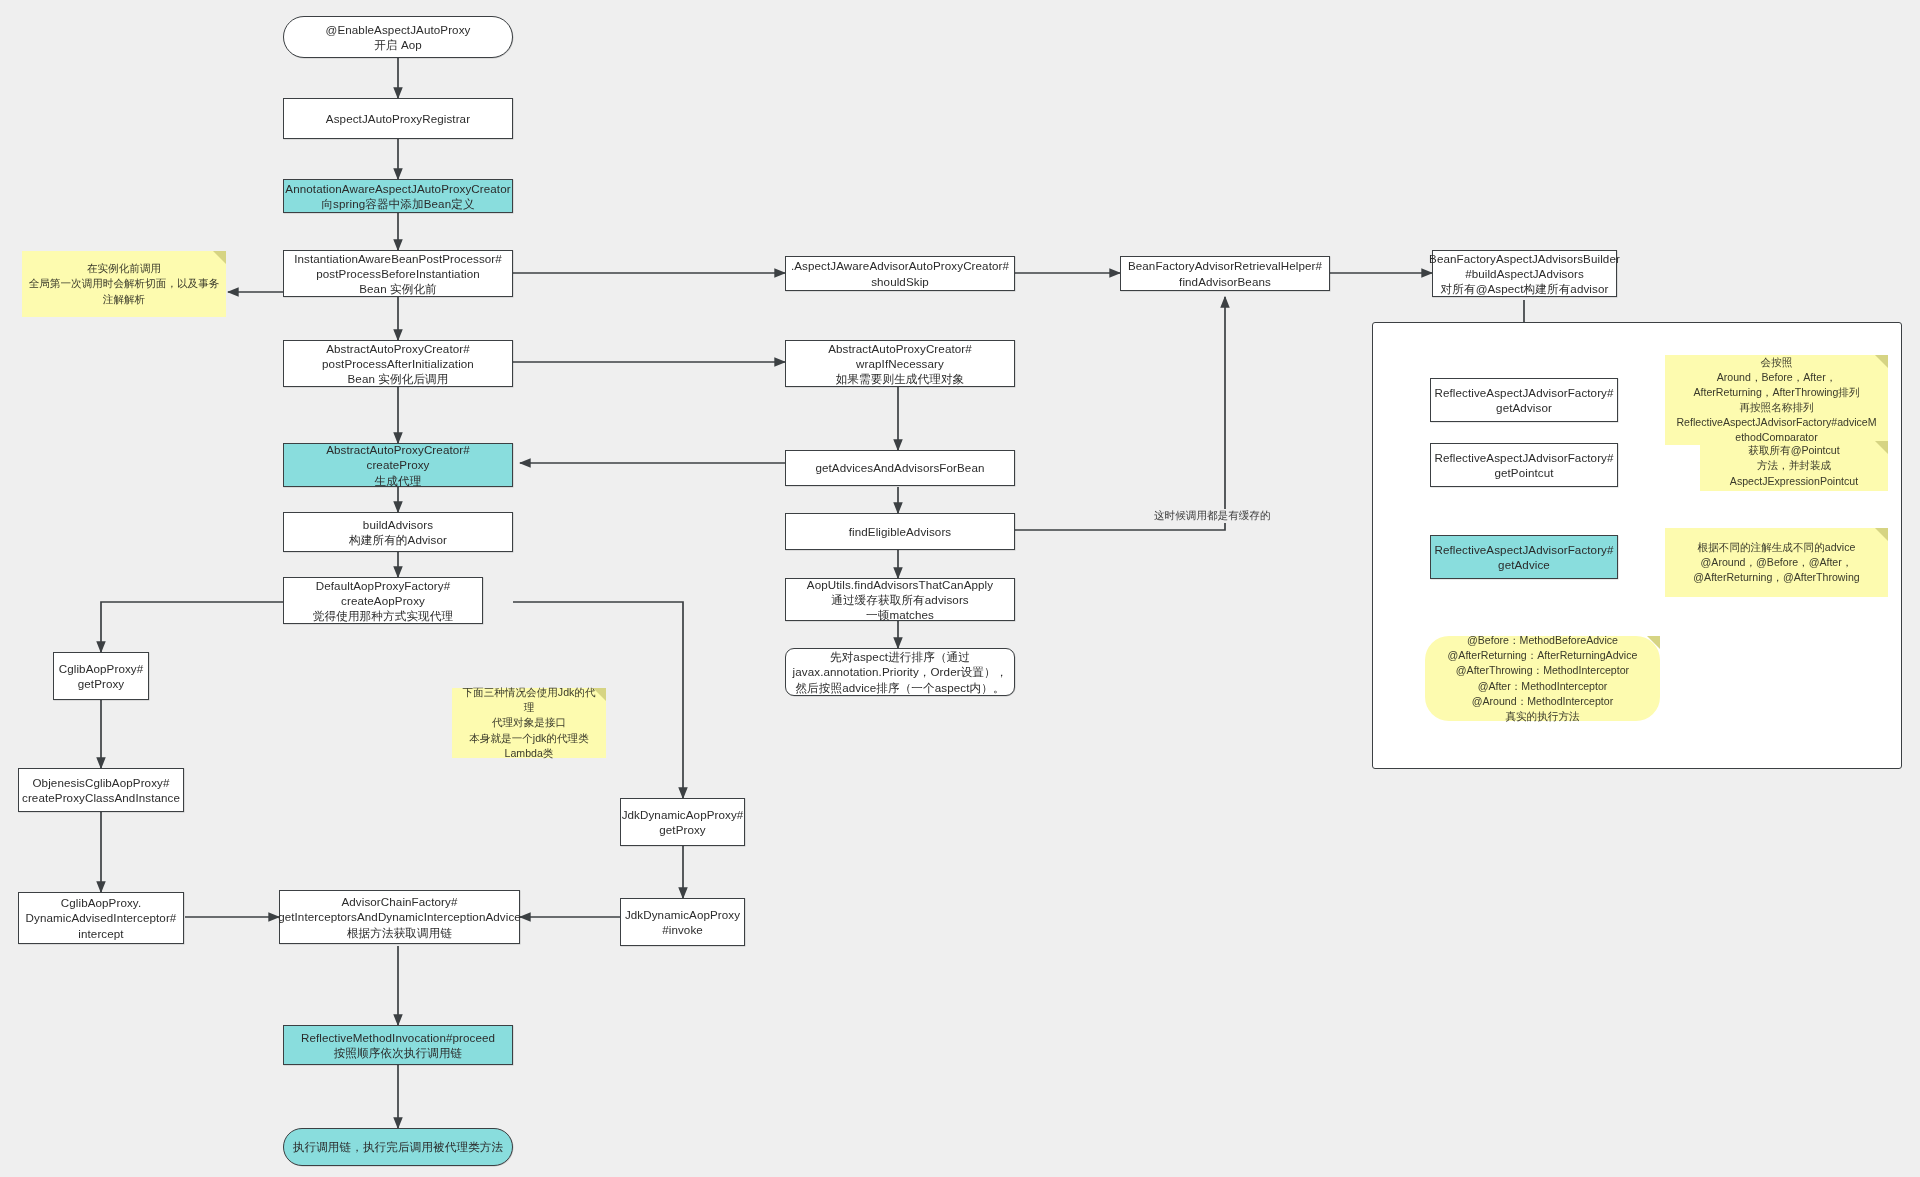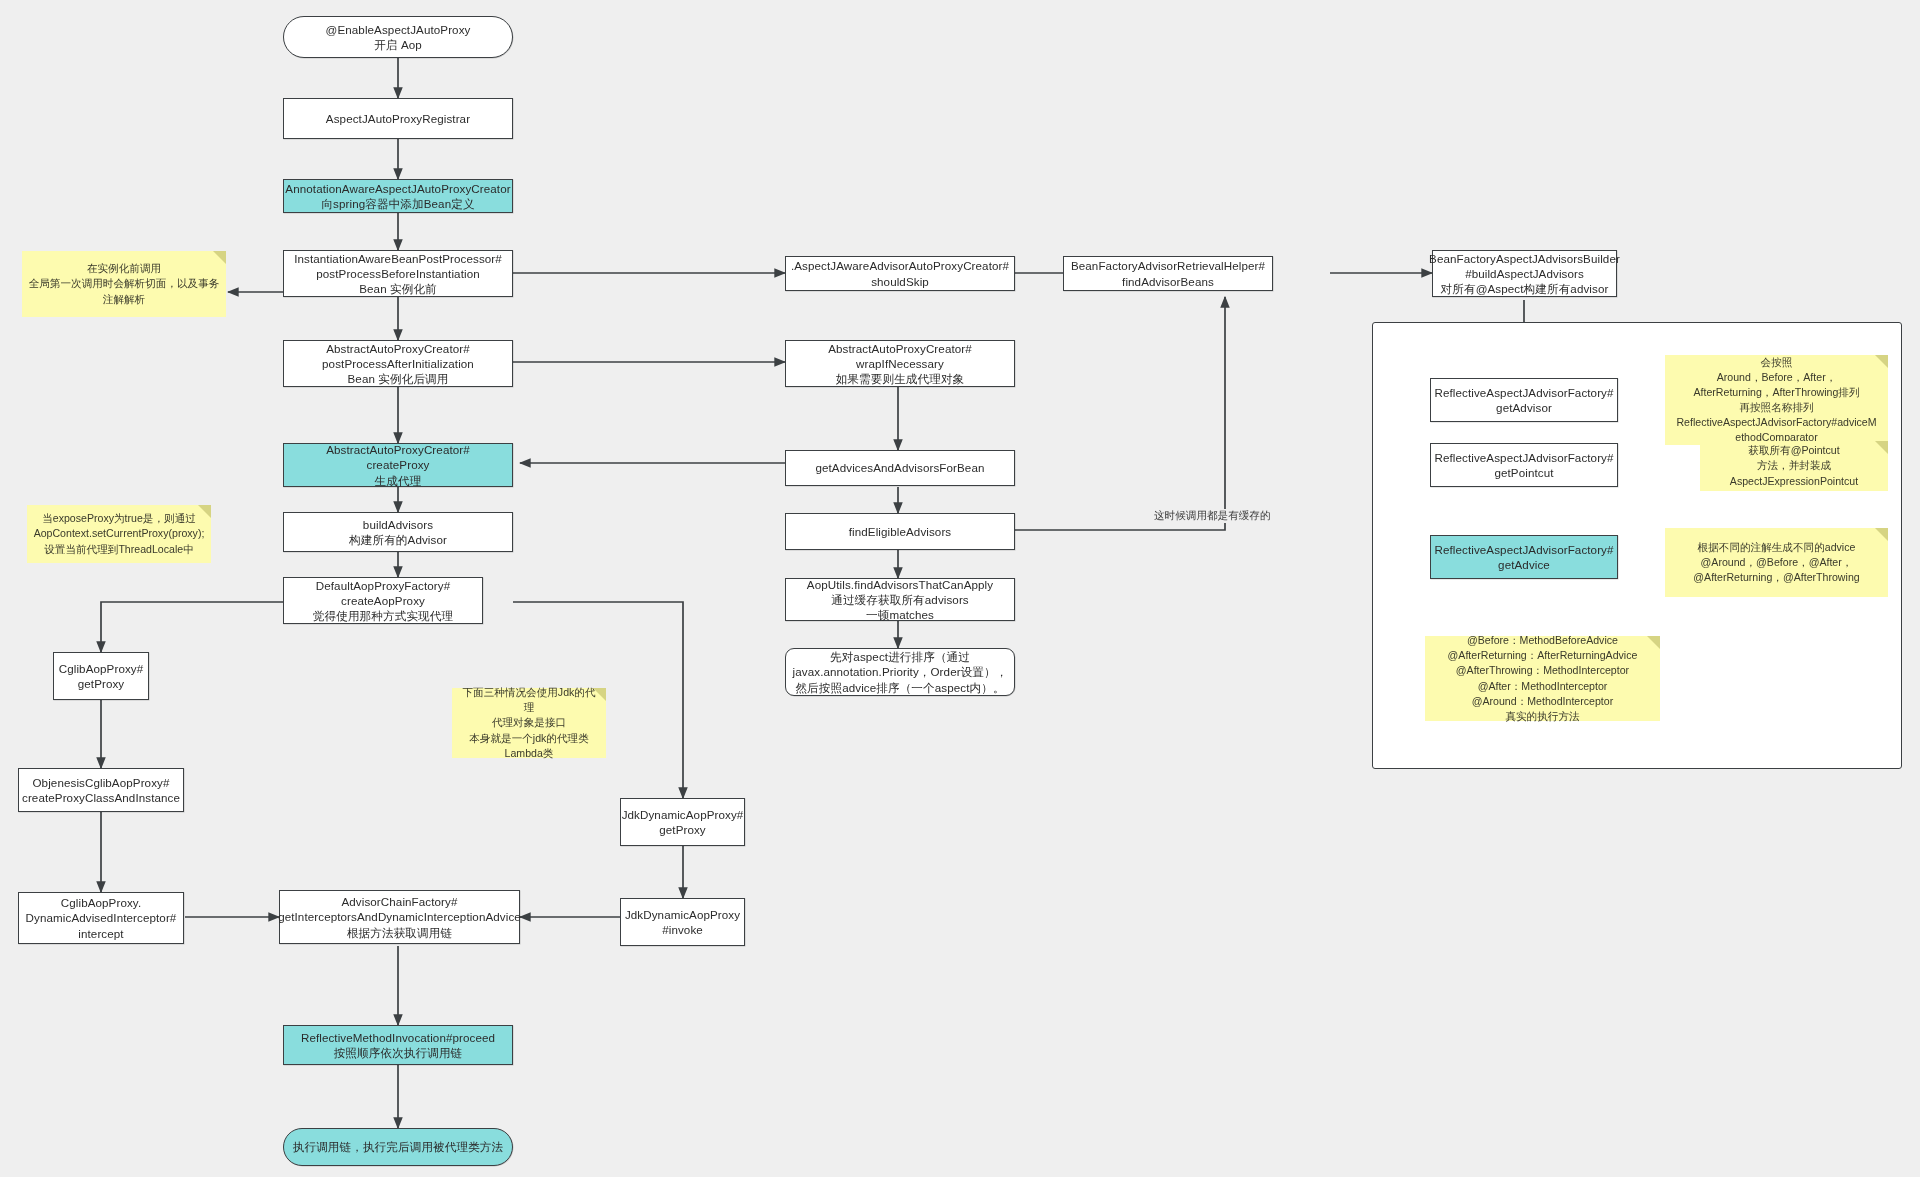--- a/index.html
+++ b/index.html
@@ -227,43 +227,40 @@
   <div class="node" style="left:785px; top:513px; width:230px; height:37px;">findEligibleAdvisors</div>
 
   <div class="node" style="left:785px; top:578px; width:230px; height:43px;">AopUtils.findAdvisorsThatCanApply
 通过缓存获取所有advisors
 一顿matches</div>
 
   <div class="node" style="left:785px; top:648px; width:230px; height:48px;border-radius:9px;">先对aspect进行排序（通过
 javax.annotation.Priority，Order设置），
 然后按照advice排序（一个aspect内）。</div>
 
-  <div class="node" style="left:1063px; top:256px; width:210px; height:35px;">BeanFactoryAdvisorRetrievalHelper#
+  <div class="node" style="left:1120px; top:256px; width:210px; height:35px;">BeanFactoryAdvisorRetrievalHelper#
 findAdvisorBeans</div>
 
   <div class="node" style="left:1432px; top:250px; width:185px; height:47px;">BeanFactoryAspectJAdvisorsBuilder
 #buildAspectJAdvisors
 对所有@Aspect构建所有advisor</div>
 
   <div class="node" style="left:1430px; top:378px; width:188px; height:44px;">ReflectiveAspectJAdvisorFactory#
 getAdvisor</div>
 
   <div class="node" style="left:1430px; top:443px; width:188px; height:44px;">ReflectiveAspectJAdvisorFactory#
 getPointcut</div>
 
   <div class="node teal" style="left:1430px; top:535px; width:188px; height:44px;">ReflectiveAspectJAdvisorFactory#
 getAdvice</div>
 
   <div class="note" style="left:22px; top:251px; width:204px; height:66px;">在实例化前调用
 全局第一次调用时会解析切面，以及事务
 注解解析</div>
 
-  <div class="note" style="left:27px; top:505px; width:184px; height:58px;">当exposeProxy为true是，则通过
-AopContext.setCurrentProxy(proxy);
-设置当前代理到ThreadLocale中</div>
 
   <div class="note" style="left:452px; top:688px; width:154px; height:70px;">下面三种情况会使用Jdk的代理
 代理对象是接口
 本身就是一个jdk的代理类
 Lambda类</div>
 
   <div class="note" style="left:1665px; top:355px; width:223px; height:90px;">会按照
 Around，Before，After，
 AfterReturning，AfterThrowing排列
 再按照名称排列
@@ -271,20 +268,20 @@
 ethodComparator</div>
 
   <div class="note" style="left:1700px; top:441px; width:188px; height:50px;">获取所有@Pointcut
 方法，并封装成
 AspectJExpressionPointcut</div>
 
   <div class="note" style="left:1665px; top:528px; width:223px; height:69px;">根据不同的注解生成不同的advice
 @Around，@Before，@After，
 @AfterReturning，@AfterThrowing</div>
 
-  <div class="note" style="left:1425px; top:636px; width:235px; height:85px;">@Before：MethodBeforeAdvice
+  <div class="note" style="left:1425px; top:636px; width:235px; height:85px;border-radius:24px;">@Before：MethodBeforeAdvice
 @AfterReturning：AfterReturningAdvice
 @AfterThrowing：MethodInterceptor
 @After：MethodInterceptor
 @Around：MethodInterceptor
 真实的执行方法</div>
 
 </div>
 
 </body></html>

